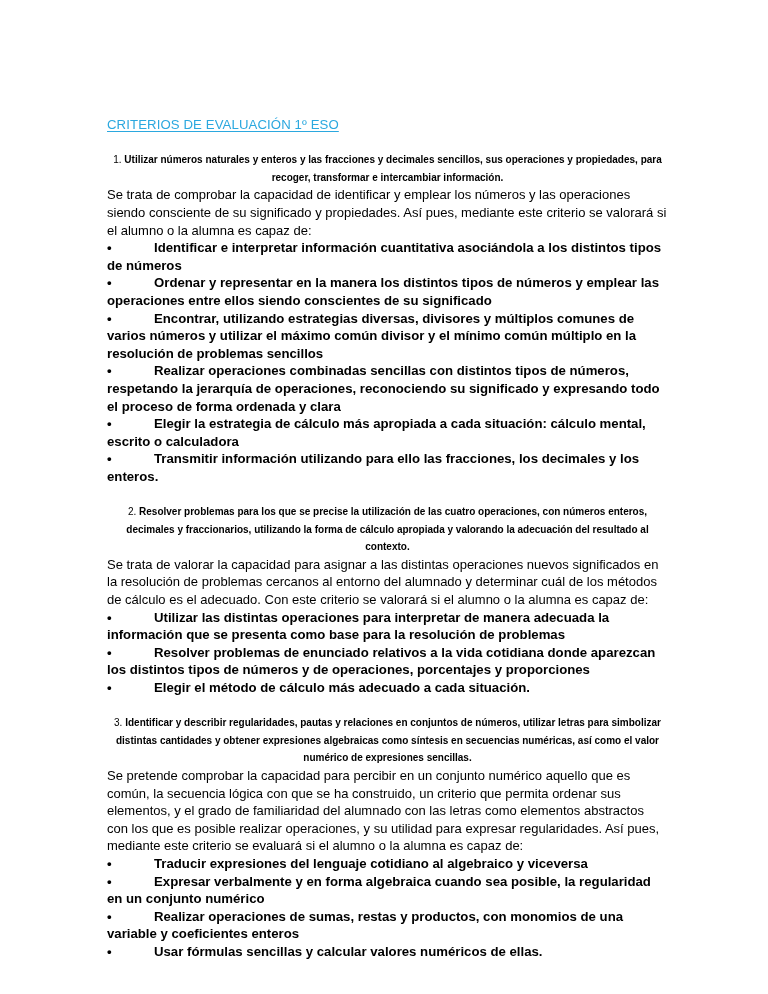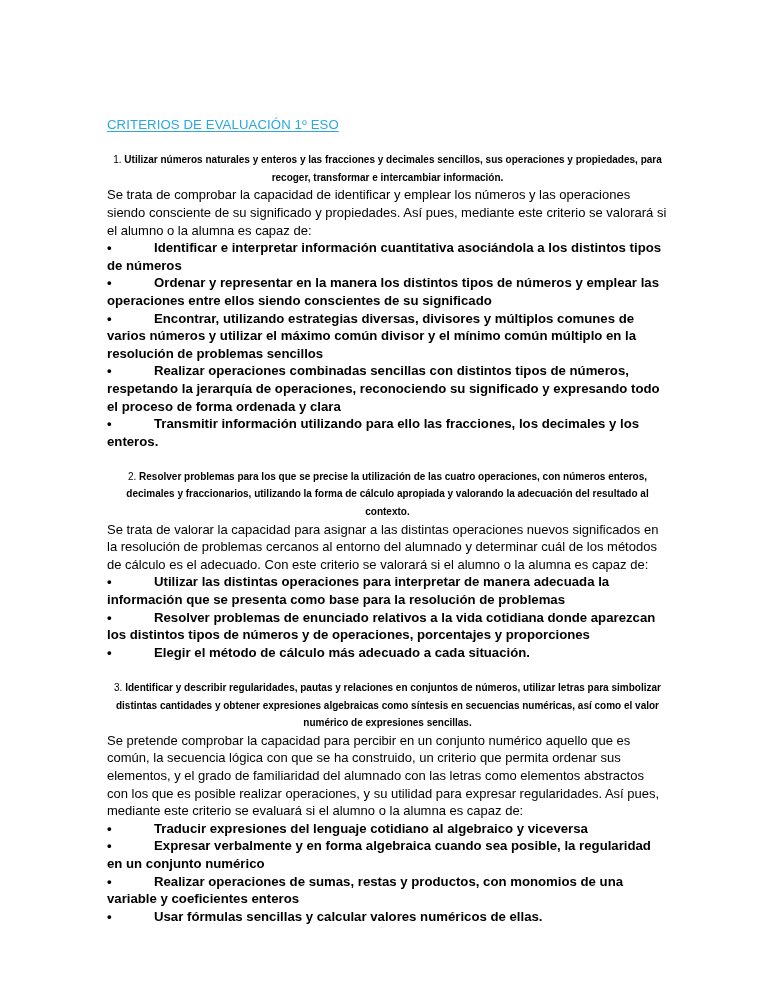--- a/index.html
+++ b/index.html
@@ -91,20 +91,21 @@
 
   <div id="criteria-container">
       <div class="criterion">
         <p class="crit-heading"><span class="crit-num">1. </span><span class="crit-title">Utilizar números naturales y enteros y las fracciones y decimales sencillos, sus operaciones y propiedades, para recoger, transformar e intercambiar información.</span></p>
         <p class="crit-body">Se trata de comprobar la capacidad de identificar y emplear los números y las operaciones siendo consciente de su significado y propiedades. Así pues, mediante este criterio se valorará si el alumno o la alumna es capaz de:</p>
         <div class="bullets">
           <p class="bullet-item"><span class="bullet-mark">•</span><span class="bullet-text">Identificar e interpretar información cuantitativa asociándola a los distintos tipos de números</span></p>
           <p class="bullet-item"><span class="bullet-mark">•</span><span class="bullet-text">Ordenar y representar en la manera los distintos tipos de números y emplear las operaciones entre ellos siendo conscientes de su significado</span></p>
           <p class="bullet-item"><span class="bullet-mark">•</span><span class="bullet-text">Encontrar, utilizando estrategias diversas, divisores y múltiplos comunes de varios números y utilizar el máximo común divisor y el mínimo común múltiplo en la resolución de problemas sencillos</span></p>
           <p class="bullet-item"><span class="bullet-mark">•</span><span class="bullet-text">Realizar operaciones combinadas sencillas con distintos tipos de números, respetando la jerarquía de operaciones, reconociendo su significado y expresando todo el proceso de forma ordenada y clara</span></p>
+          <p class="bullet-item"><span class="bullet-mark">•</span><span class="bullet-text">Elegir la estrategia de cálculo más apropiada a cada situación: cálculo mental, escrito o calculadora</span></p>
           <p class="bullet-item"><span class="bullet-mark">•</span><span class="bullet-text">Transmitir información utilizando para ello las fracciones, los decimales y los enteros.</span></p>
         </div>
       </div>
       <div class="spacer"></div>
       <div class="criterion">
         <p class="crit-heading"><span class="crit-num">2. </span><span class="crit-title">Resolver problemas para los que se precise la utilización de las cuatro operaciones, con números enteros, decimales y fraccionarios, utilizando la forma de cálculo apropiada y valorando la adecuación del resultado al contexto.</span></p>
         <p class="crit-body">Se trata de valorar la capacidad para asignar a las distintas operaciones nuevos significados en la resolución de problemas cercanos al entorno del alumnado y determinar cuál de los métodos de cálculo es el adecuado. Con este criterio se valorará si el alumno o la alumna es capaz de:</p>
         <div class="bullets">
           <p class="bullet-item"><span class="bullet-mark">•</span><span class="bullet-text">Utilizar las distintas operaciones para interpretar de manera adecuada la información que se presenta como base para la resolución de problemas</span></p>
           <p class="bullet-item"><span class="bullet-mark">•</span><span class="bullet-text">Resolver problemas de enunciado relativos a la vida cotidiana donde aparezcan los distintos tipos de números y de operaciones, porcentajes y proporciones</span></p>

